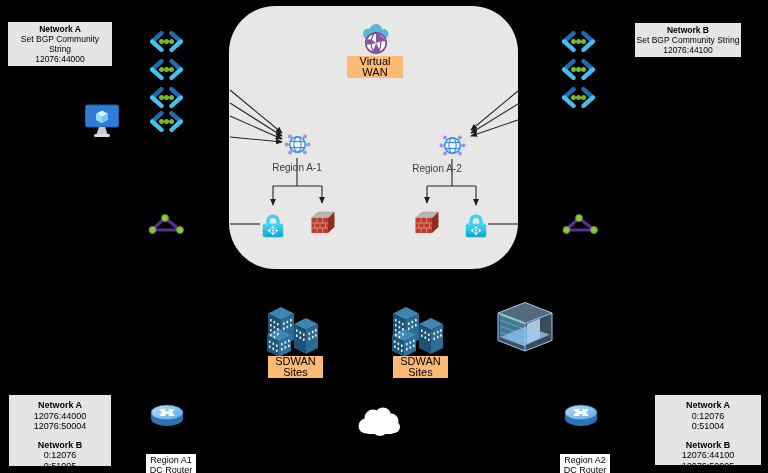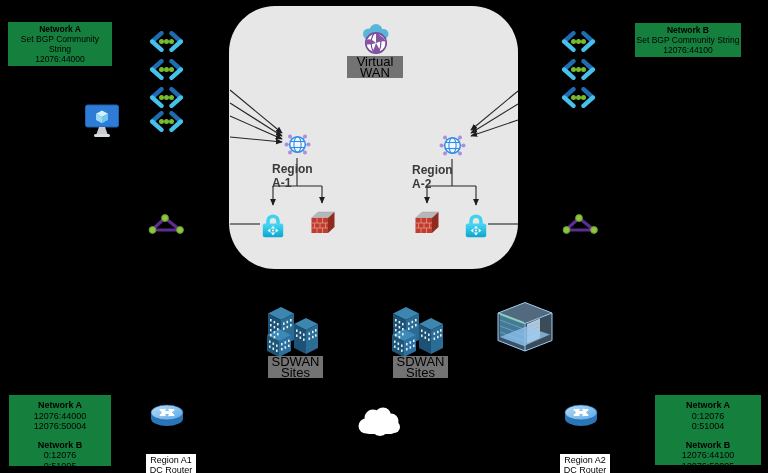--- a/index.html
+++ b/index.html
@@ -1,26 +1,26 @@
 <!DOCTYPE html>
 <html style="--c-background: #000000; --c-wan-box: #e7e7e7; --c-er-dark-blue: #1f6cb5; --c-er-light-blue: #45c1ea; --c-dot-green: #76bc2d; --c-hub-blue: #2f8ce8; --c-hub-purple: #a98fe2; --c-lock-cyan: #25c3ea; --c-firewall-red: #c23b2c; --c-triangle-purple: #5c2d91; --c-triangle-green: #8dc63f; --c-building-blue: #2a6c94; --c-router-blue: #2a74b8; --c-wan-cloud-blue: #5ab5da; --c-wan-globe-purple: #7a4b99;"><head>
 <meta charset="utf-8">
 <style>
   html,body{margin:0;padding:0;background:#000;}
   .stage{position:relative;width:768px;height:473px;background:var(--c-background,#000);
          font-family:"Liberation Sans",sans-serif;overflow:hidden;}
   .abs{position:absolute;}
   .wanbox{background:var(--c-wan-box,#e7e7e7);border-radius:46px;}
-  .note{background:#15803d;border:1px solid #000;color:#000;text-align:center;
+  .note{background:#e5e5e5;border:1px solid #000;color:#000;text-align:center;
         font-size:8.5px;line-height:10px;padding:2px 1px;box-sizing:border-box;}
   .note .t{font-weight:bold;}
   .bnote{font-size:9px;line-height:10.5px;padding-top:5px;}
   .bnote .gap{margin-top:8px;}
-  .lbl{color:#3a3a3a;font-size:12px;text-align:left;font-weight:bold;}
-  .wlbl{background:#737373;color:#000;font-size:13px;text-align:center;line-height:11px;}
+  .lbl{color:#3a3a3a;font-size:10px;text-align:center;}
+  .wlbl{background:#fdba74;color:#000;font-size:11px;text-align:center;line-height:11px;}
   .rlbl{background:#fff;color:#000;font-size:9px;line-height:10px;text-align:center;padding:1px 2px;margin-top:20px;}
   svg{display:block;}
   .erd{stroke:var(--c-er-dark-blue,#1f6cb5);}
   .erl{stroke:var(--c-er-light-blue,#45c1ea);}
   .erg{fill:var(--c-dot-green,#76bc2d);}
   .hubg{stroke:var(--c-hub-blue,#2f8ce8);}
   .hubd{fill:var(--c-hub-purple,#a98fe2);}
   .trip{stroke:var(--c-triangle-purple,#5c2d91);}
   .trig{fill:var(--c-triangle-green,#8dc63f);}
   .conn{stroke:#262626;stroke-width:1.1;fill:none;}

